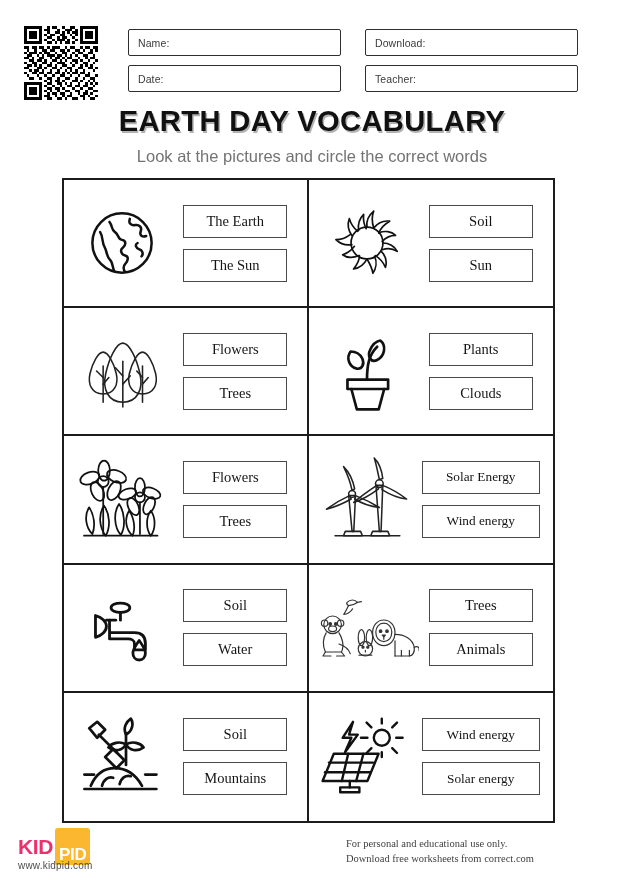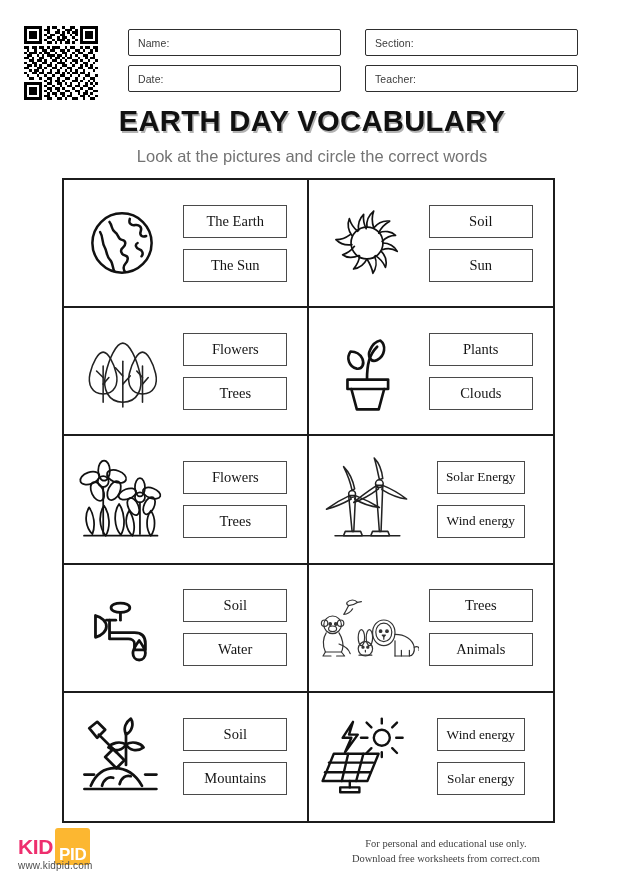--- a/index.html
+++ b/index.html
@@ -102,21 +102,21 @@
     border:1.4px solid #4a4a4a;
     background:#ffffff;
     display:flex;
     align-items:center;
     justify-content:center;
     font-family:"Liberation Serif", serif;
     font-size:14.5px;
     color:#141414;
     white-space:nowrap;
   }
-  .choice.wide { width:88px; font-size:13.3px; }
+  .choice.wide { width:118px; font-size:13.3px; }
 
   
   .footer { position:absolute; left:0; top:833px; width:552px; height:49px; }
 
   .logo { position:absolute; left:18px; top:2px; }
   .logo-row { display:flex; align-items:center; height:22px; }
   .logo-kid {
     font-family:"Liberation Sans", sans-serif;
     font-weight:bold;
     font-size:21px;
@@ -137,22 +137,22 @@
     line-height:17px;
   }
   .logo-url {
     font-family:"Liberation Sans", sans-serif;
     font-size:10px;
     color:#4d4d4d;
     margin-top:3px;
     letter-spacing:0.2px;
   }
   .credit {
-    position:absolute; right:12px; top:3px;
-    text-align:center;
+    position:absolute; right:18px; top:3px;
+    text-align:left;
     font-family:"Liberation Serif", serif;
     font-size:10.5px;
     color:#3f3f3f;
     line-height:15px;
   }
 </style>
 </head>
 <body>
 
 <div class="header">
@@ -391,21 +391,21 @@
       </g>
     </svg>
   </div>
 
   <div class="fields">
     <div class="field-row">
       <div class="field">
         <span class="field-label">Name:</span>
       </div>
       <div class="field">
-        <span class="field-label">Section:</span>
+        <span class="field-label">Download:</span>
       </div>
     </div>
     <div class="field-row">
       <div class="field">
         <span class="field-label">Date:</span>
       </div>
       <div class="field">
         <span class="field-label">Teacher:</span>
       </div>
     </div>

